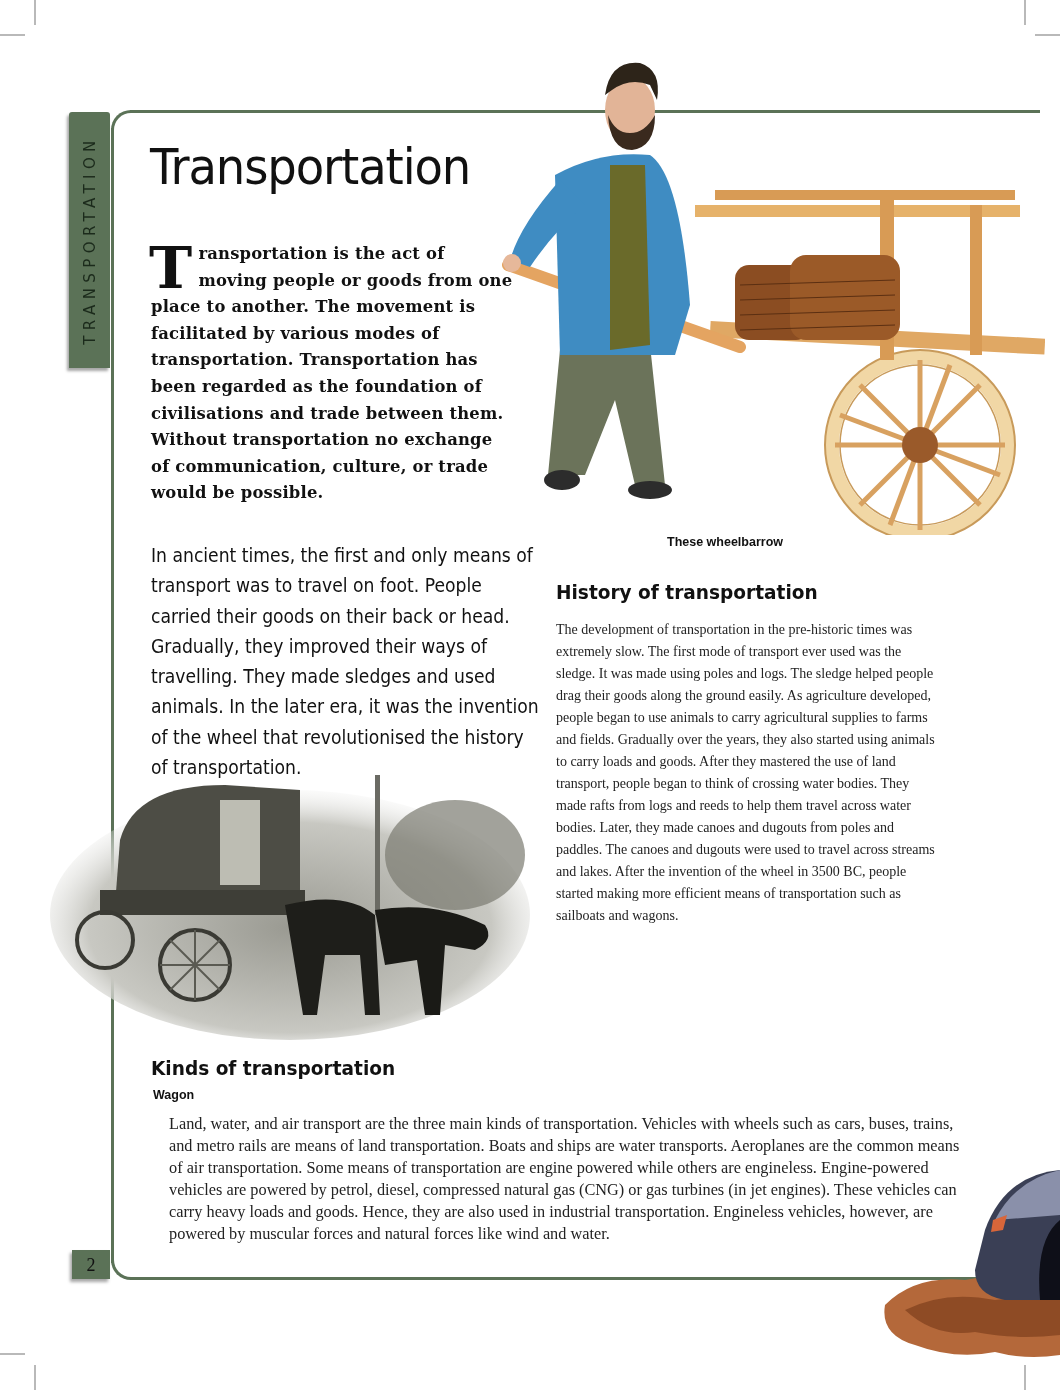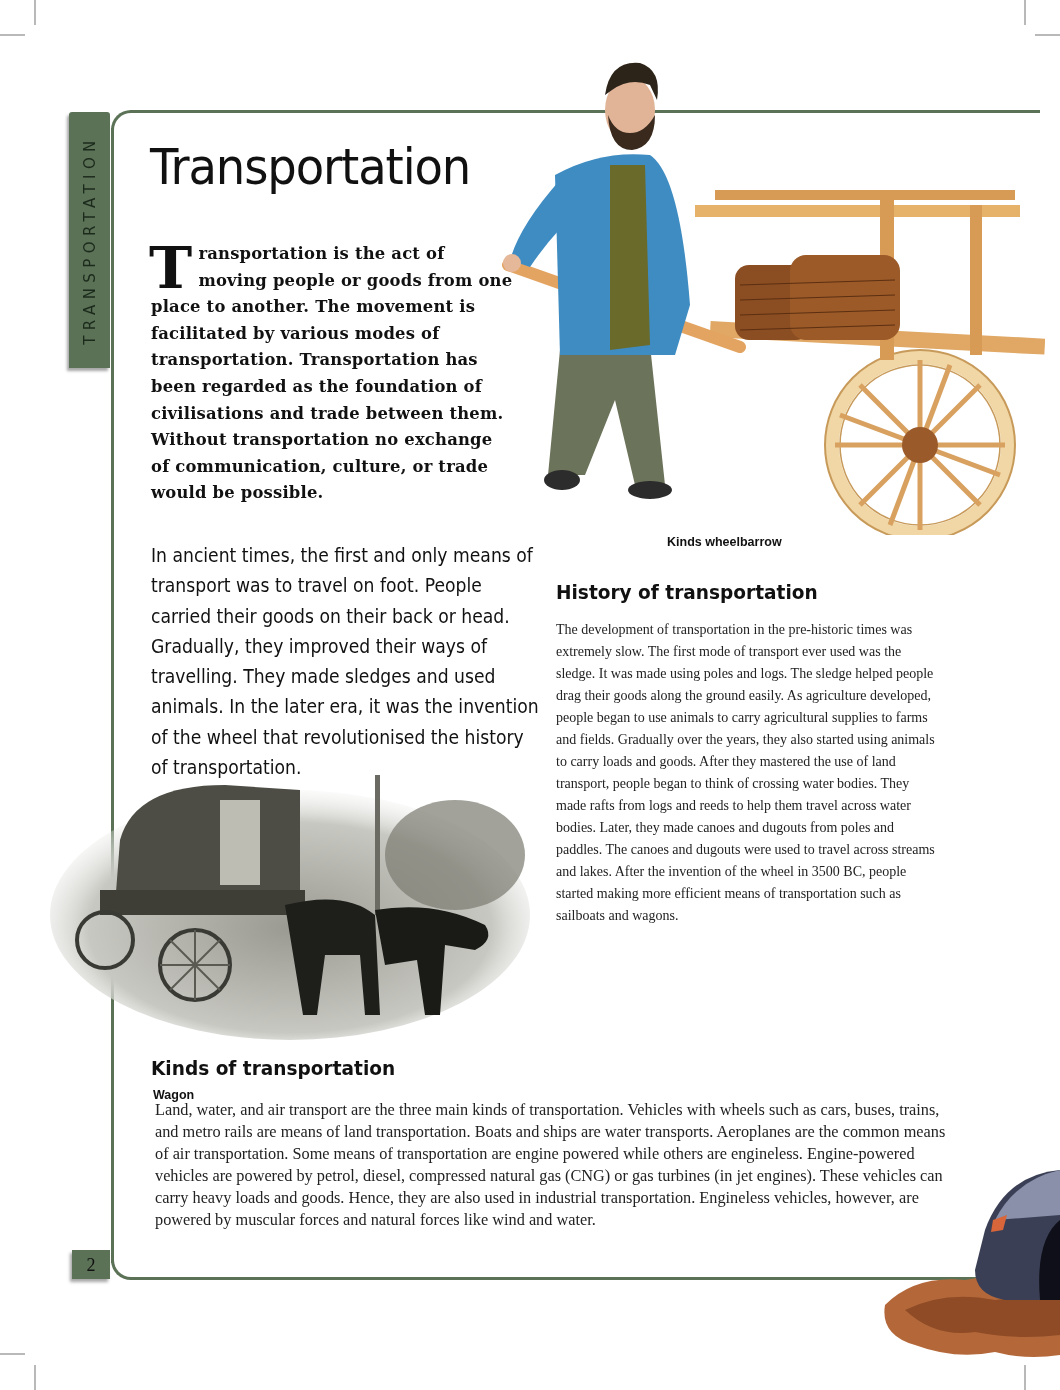--- a/index.html
+++ b/index.html
@@ -31,21 +31,21 @@
 
   
   .ancient { position:absolute; left:151px; top:540px; width:390px; font-family:"DejaVu Sans", sans-serif; font-size:20px; line-height:30.3px; color:#111; margin:0; transform:scaleX(0.86); transform-origin:left; width:455px; }
 
   
   .caption { position:absolute; font-family:"Liberation Sans", sans-serif; font-weight:bold; font-size:12.5px; color:#111; }
 
   
   .h2 { position:absolute; font-family:"DejaVu Sans", sans-serif; font-weight:bold; font-size:19.5px; color:#111; margin:0; transform:scaleX(0.95); transform-origin:left; }
   .history-body { position:absolute; left:556px; top:619px; width:385px; font-family:"Liberation Serif", serif; font-size:14px; line-height:22px; color:#222; margin:0; }
-  .kinds-body { position:absolute; left:151px; top:1095px; width:800px; font-family:"Liberation Serif", serif; font-size:16.3px; line-height:22px; color:#222; margin:4px; }
+  .kinds-body { position:absolute; left:151px; top:1095px; width:800px; font-family:"Liberation Serif", serif; font-size:16.3px; line-height:22px; color:#222; margin:18px; }
 
   
   .wheelbarrow { position:absolute; left:500px; top:55px; width:545px; height:480px; }
   .wagon { position:absolute; left:45px; top:765px; width:490px; height:280px; }
   .car { position:absolute; left:875px; top:1160px; width:185px; height:200px; }
 </style>
 </head>
 <body>
 
 <div class="crop" style="left:34px;top:0;width:2px;height:25px;"></div>
@@ -119,21 +119,21 @@
   <path d="M55 120 Q100 95 150 100 Q180 120 190 250 L175 300 L60 300 Z" fill="#3f8cc2"></path>
   <path d="M110 110 L145 110 L150 290 L110 295 Z" fill="#6a6a2a"></path>
 
   <path d="M60 125 Q20 170 10 205 L30 212 Q55 175 85 150 Z" fill="#3f8cc2"></path>
   <circle cx="12" cy="208" r="9" fill="#e6b89a"></circle>
 
   <ellipse cx="130" cy="55" rx="25" ry="33" fill="#e2b497"></ellipse>
   <path d="M105 40 Q110 5 140 8 Q162 15 157 45 L150 30 Q130 22 112 35 Z" fill="#2d2419"></path>
   <path d="M108 60 Q110 95 132 95 Q155 92 155 60 Q145 78 130 78 Q115 78 108 60 Z" fill="#3a2a1e"></path>
 </svg>
-<div class="caption" style="left:667px;top:535px;">Kinds wheelbarrow</div>
+<div class="caption" style="left:667px;top:535px;">These wheelbarrow</div>
 
 <p class="intro"><span class="dropcap">T</span><span>ransportation is the act of moving people or goods from one place to another. The movement is facilitated by various modes of transportation. Transportation has been regarded as the foundation of civilisations and trade between them. Without transportation no exchange of communication, culture, or trade would be possible.</span></p>
 
 <p class="ancient">In ancient times, the first and only means of transport was to travel on foot. People carried their goods on their back or head. Gradually, they improved their ways of travelling. They made sledges and used animals. In the later era, it was the invention of the wheel that revolutionised the history of transportation.</p>
 
 <h2 class="h2" style="left:556px;top:581px;">History of transportation</h2>
 <p class="history-body">The development of transportation in the pre-historic times was extremely slow. The first mode of transport ever used was the sledge. It was made using poles and logs. The sledge helped people drag their goods along the ground easily. As agriculture developed, people began to use animals to carry agricultural supplies to farms and fields. Gradually over the years, they also started using animals to carry loads and goods. After they mastered the use of land transport, people began to think of crossing water bodies. They made rafts from logs and reeds to help them travel across water bodies. Later, they made canoes and dugouts from poles and paddles. The canoes and dugouts were used to travel across streams and lakes. After the invention of the wheel in 3500 BC, people started making more efficient means of transportation such as sailboats and wagons.</p>
 
 <svg class="wagon" viewBox="0 0 490 280">
   <defs>

